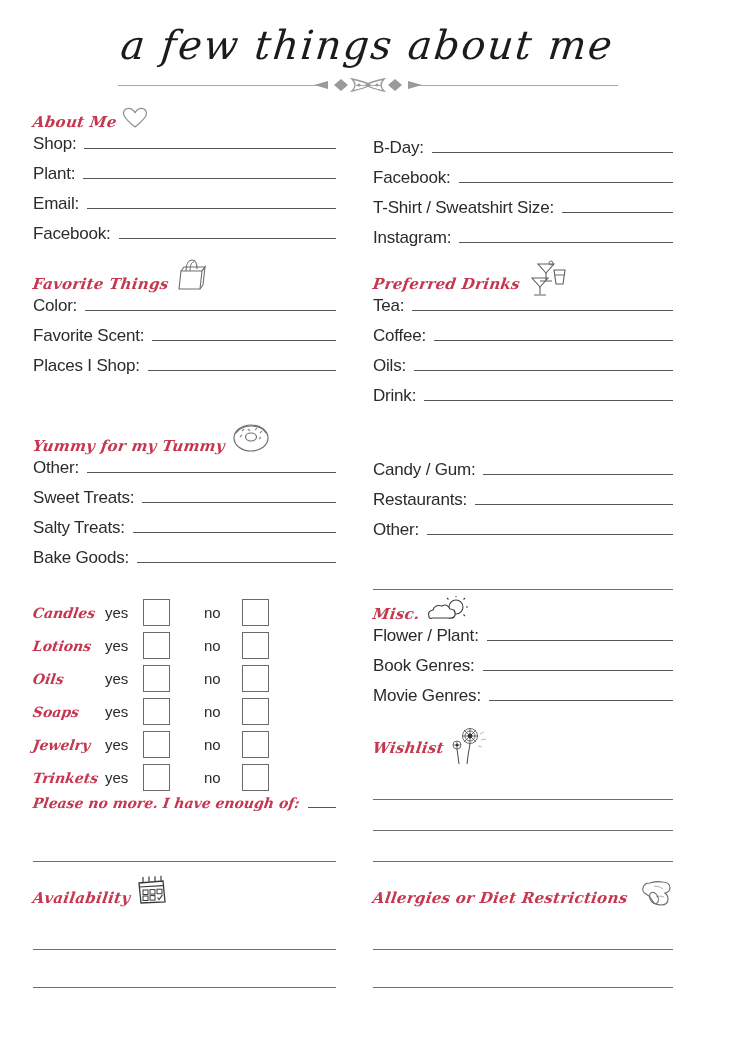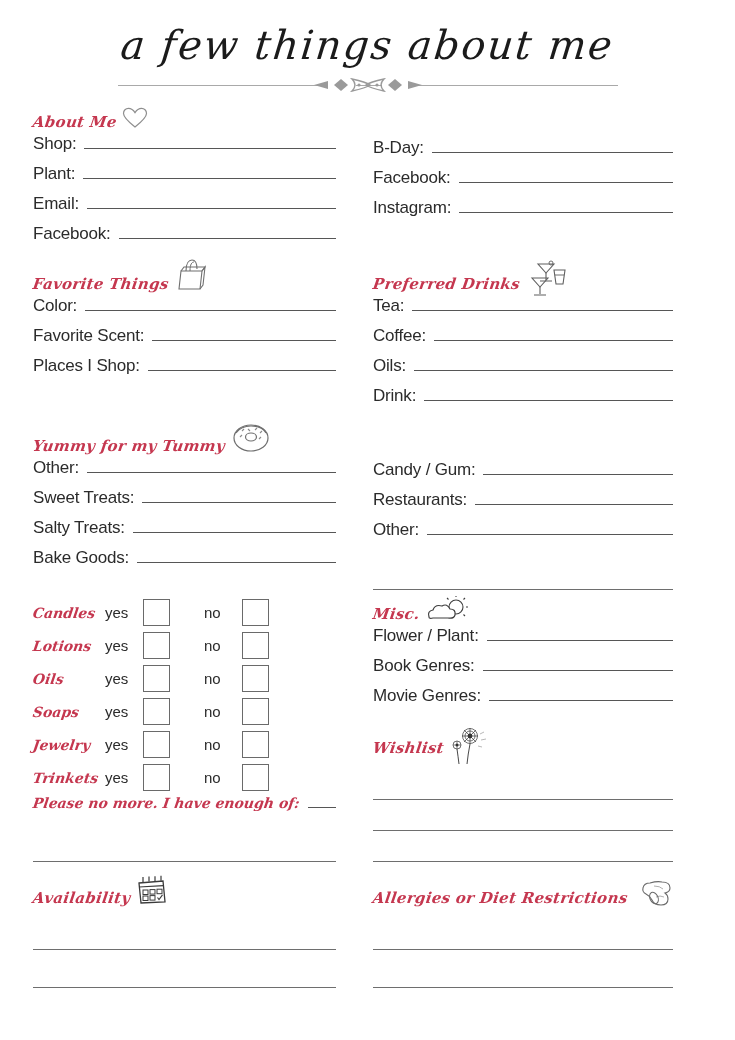--- a/index.html
+++ b/index.html
@@ -336,20 +336,24 @@
     </div>
   </div>
 
   <div class="col-right" style="top:138px;">
     <div class="field">
       <span class="lab">B-Day:</span>
       <span class="blank"></span>
     </div>
     <div class="field">
       <span class="lab">Facebook:</span>
+      <span class="blank"></span>
+    </div>
+    <div class="field">
+      <span class="lab">T-Shirt / Sweatshirt Size:</span>
       <span class="blank"></span>
     </div>
     <div class="field">
       <span class="lab">Instagram:</span>
       <span class="blank"></span>
     </div>
   </div>
 
   <div class="col-right" style="top:266px;">
     <div class="sec-head">

